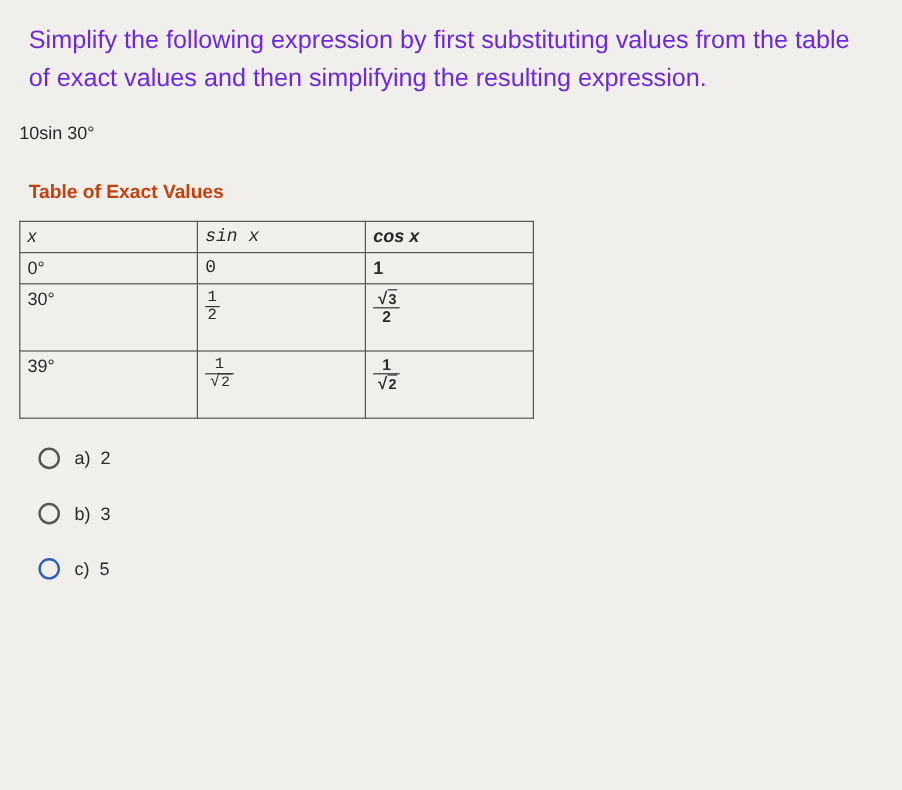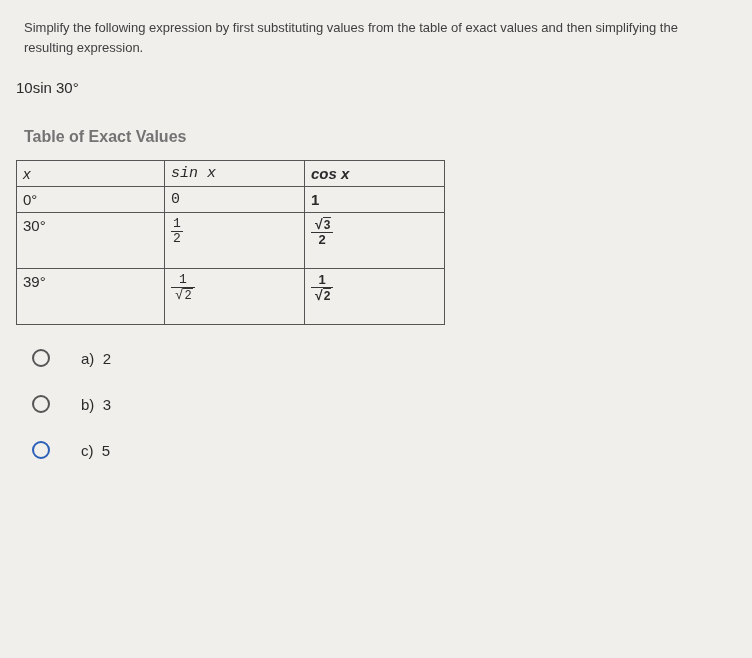--- a/index.html
+++ b/index.html
@@ -6,35 +6,35 @@
     body {
       font-family: Arial, Helvetica, sans-serif;
       background: #f0efec;
       width: 752px;
       height: 658px;
       padding: 18px 24px;
       color: #2a2a2a;
       font-size: 15px;
     }
     .instruction {
-      font-size: 13px;
+      font-size: 21px;
       line-height: 1.5;
-      color: #404040;
+      color: #6d28d9;
       margin-bottom: 22px;
     }
     .expression {
       font-size: 15px;
       margin-bottom: 32px;
       margin-left: -8px;
     }
     .table-title {
       font-weight: bold;
       font-size: 16px;
       margin-bottom: 14px;
-      color: #737373;
+      color: #c2410c;
     }
     table {
       border-collapse: collapse;
       margin-bottom: 24px;
       margin-left: -8px;
     }
     td {
       border: 1px solid #555;
       padding: 4px 6px;
       font-size: 15px;
@@ -74,21 +74,20 @@
     .sqrt .rad {
       border-top: 1px solid #333;
       padding: 0 1px;
       font-size: 12px;
     }
     .options { margin-left: 8px; }
     .option {
       display: flex;
       align-items: center;
       margin-bottom: 28px;
-      gap: 19px;
     }
     .radio {
       width: 18px;
       height: 18px;
       border: 2px solid #555;
       border-radius: 50%;
       margin-right: 12px;
       flex-shrink: 0;
     }
     .radio.sel { border-color: #2b5fb8; }

